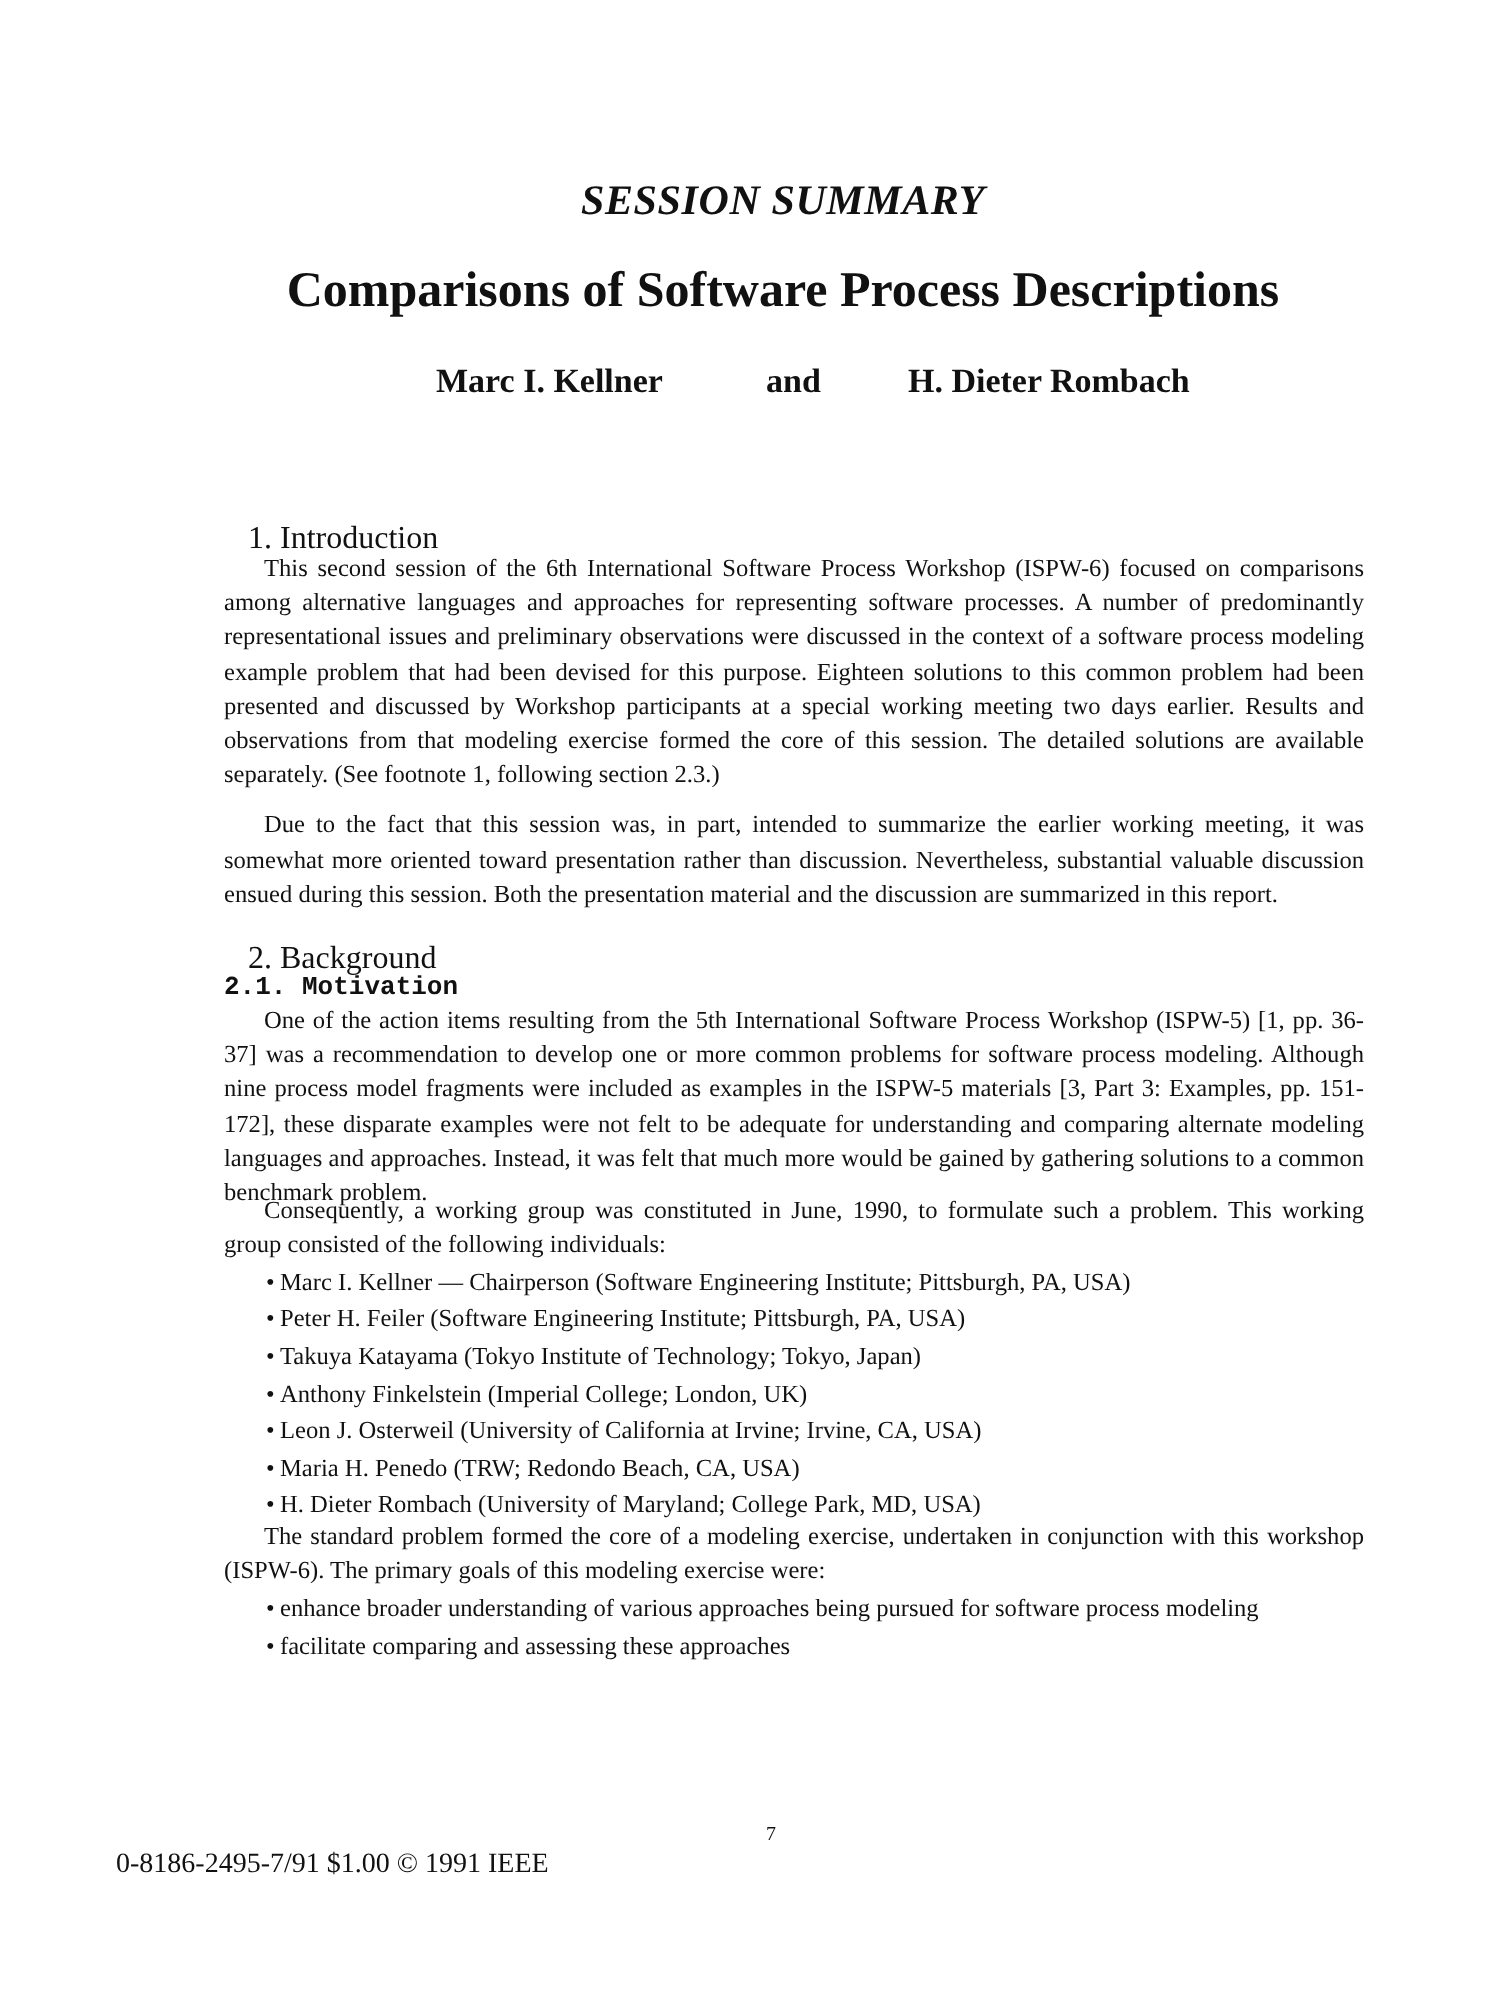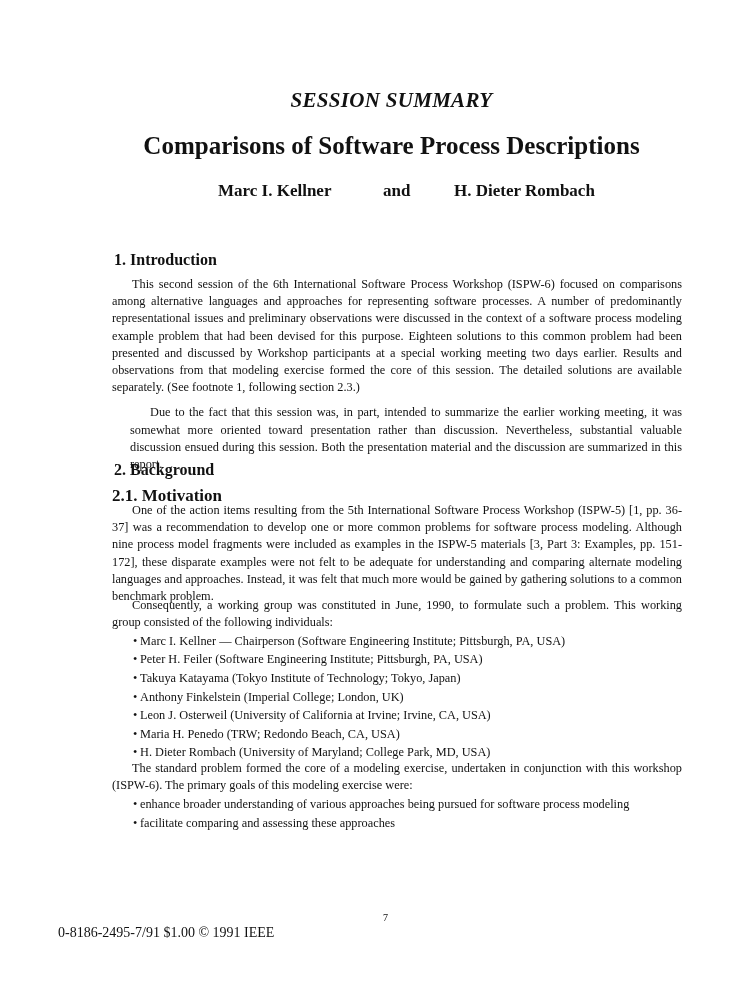--- a/index.html
+++ b/index.html
@@ -8,29 +8,29 @@
   .page { position: absolute; left: 14px; top: 0; width: 755px; height: 748px; }
   .center { position: absolute; left: 0; width: 755px; text-align: center; }
   .session { top: 88px; font-size: 21px; font-weight: bold; font-style: italic; letter-spacing: 0.3px; }
   .title { top: 132px; font-size: 25px; font-weight: bold; }
   .authors { position: absolute; top: 181px; left: 0; width: 755px; font-size: 17px; font-weight: bold; }
   .authors span { position: absolute; white-space: nowrap; }
   .a1 { left: 204px; }
   .and { left: 369px; }
   .a2 { left: 440px; text-align: center; }
   .body { position: absolute; left: 98px; width: 570px; font-size: 12.3px; line-height: 17.2px; }
-  h2 { position: absolute; left: 98px; margin: 2px; font-size: 16px; font-weight: bold; }
-  h3 { position: absolute; left: 98px; margin: 0; font-size: 17px; font-weight: bold; }
+  h2 { position: absolute; left: 98px; margin: 12px; font-size: 16px; font-weight: normal; }
+  h3 { position: absolute; left: 98px; margin: 0; font-size: 13px; font-weight: bold; font-family: Liberation Mono, monospace; }
   p { margin: 0; text-align: justify; text-indent: 20px; }
   ul { list-style: none; margin: 0; padding: 0; }
   li { position: relative; padding-left: 28px; }
   li::before { content: "\2022"; position: absolute; left: 21px; }
   .sec1-h { top: 249px; }
   .intro { top: 276px; }
-  .intro p + p { margin-top: 8px; margin-left: 18px; }
+  .intro p + p { margin-top: 8px; }
   .sec2-h { top: 459px; }
   .sec21-h { top: 486px; }
   .motiv { top: 502px; }
   .cons { top: 597px; }
   .members li { margin-top: 1.4px; }
   .std { top: 760px; }
   .goals li { margin-top: 1.5px; }
   .noindent { text-indent: 0; }
   .footer { position: absolute; left: 44px; top: 925px; font-size: 14px; font-family: "Liberation Serif", serif; }
   .pagenum { position: absolute; left: 369px; top: 912px; font-size: 10px; }

